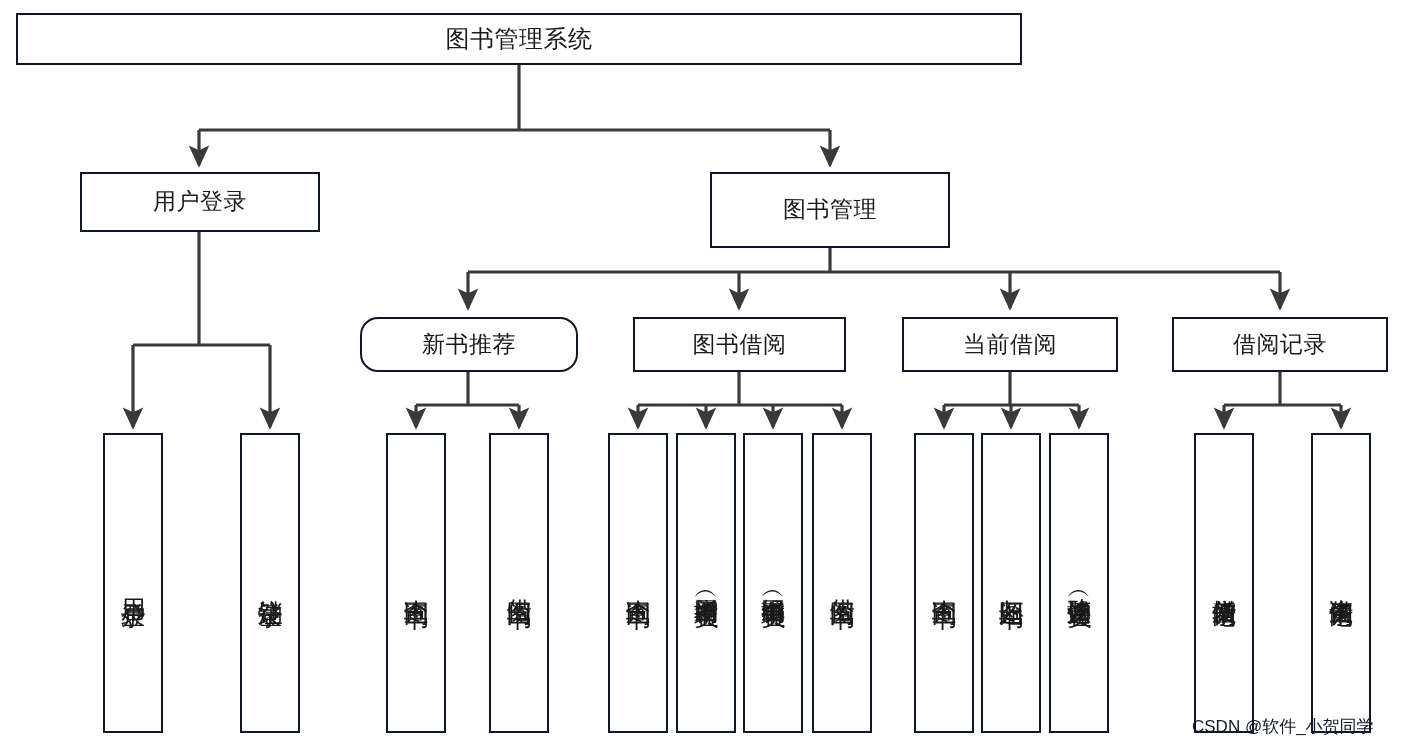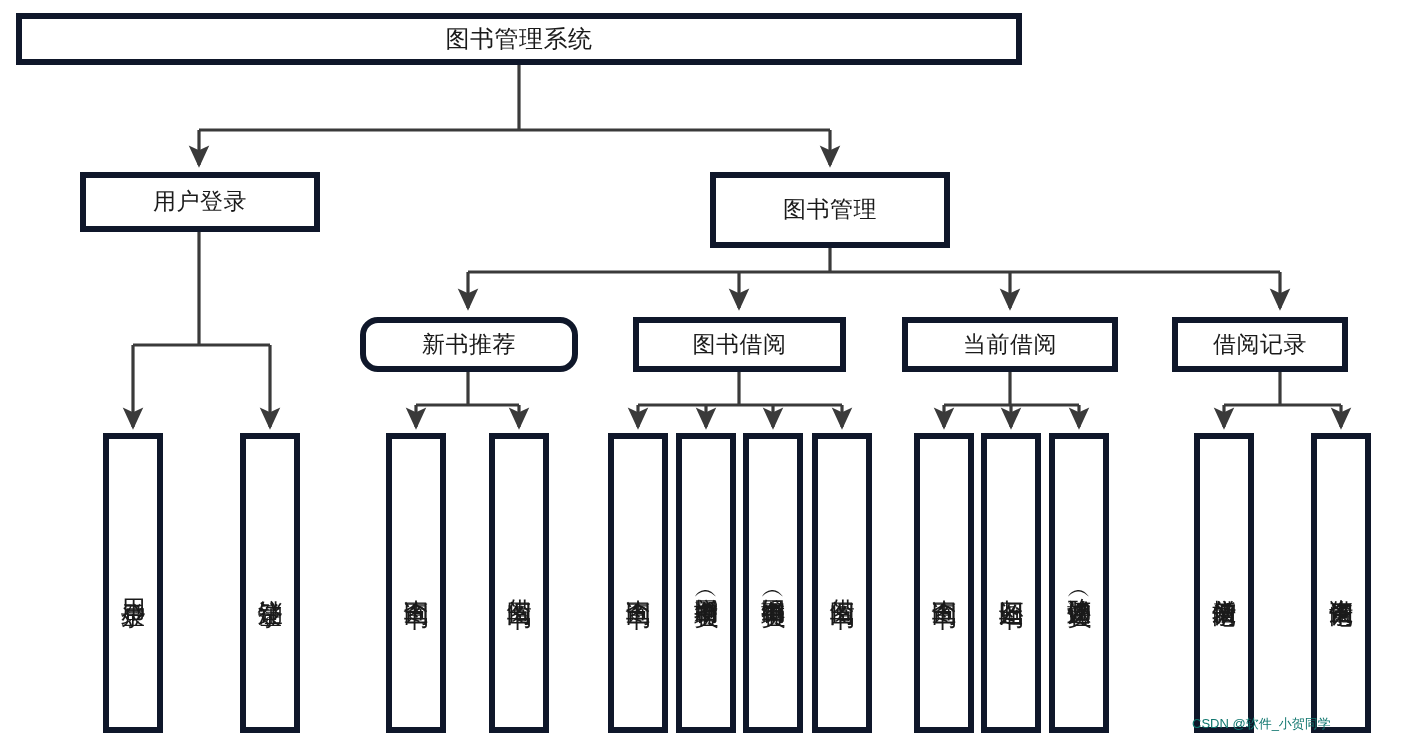--- a/index.html
+++ b/index.html
@@ -22,21 +22,21 @@
     left: 0;
     top: 0;
     width: 1405px;
     height: 747px;
     pointer-events: none;
   }
   .node {
     position: absolute;
     box-sizing: border-box;
     background: #ffffff;
-    border: 6px solid #0f172a;
+    border: 2px solid #0f172a;
     display: flex;
     align-items: center;
     justify-content: center;
     color: #1a1a1a;
   }
   .node .lbl {
     display: block;
     text-align: center;
     line-height: 1.18;
     white-space: nowrap;
@@ -63,22 +63,22 @@
     letter-spacing: 2px;
     white-space: normal;
     max-height: 100%;
   }
   .node.vert.tall .lbl {
     font-size: 24px;
     letter-spacing: 1px;
   }
   .watermark {
     position: absolute;
-    color: #0f766e;
-    font-size: 13px;
+    color: #0f172a;
+    font-size: 17px;
     white-space: nowrap;
     font-family: "Liberation Sans", "DejaVu Sans", sans-serif;
   }
 </style>
 </head>
 <body>
 
 <div id="canvas">
 
   <svg id="wires" viewBox="0 0 1405 747">
@@ -144,21 +144,21 @@
 
   <div class="node horiz" style="left:360px; top:317px; width:218px; height:55px;border-radius:18px;">
     <span class="lbl">新书推荐</span>
   </div>
   <div class="node horiz" style="left:633px; top:317px; width:213px; height:55px;">
     <span class="lbl">图书借阅</span>
   </div>
   <div class="node horiz" style="left:902px; top:317px; width:216px; height:55px;">
     <span class="lbl">当前借阅</span>
   </div>
-  <div class="node horiz" style="left:1172px; top:317px; width:176px; height:55px;">
+  <div class="node horiz" style="left:1172px; top:317px; width:216px; height:55px;">
     <span class="lbl">借阅记录</span>
   </div>
 
   <div class="node vert" style="left:103px; top:433px; width:60px; height:300px;">
     <span class="lbl">用户登录</span>
   </div>
   <div class="node vert" style="left:240px; top:433px; width:60px; height:300px;">
     <span class="lbl">注销登录</span>
   </div>
 

